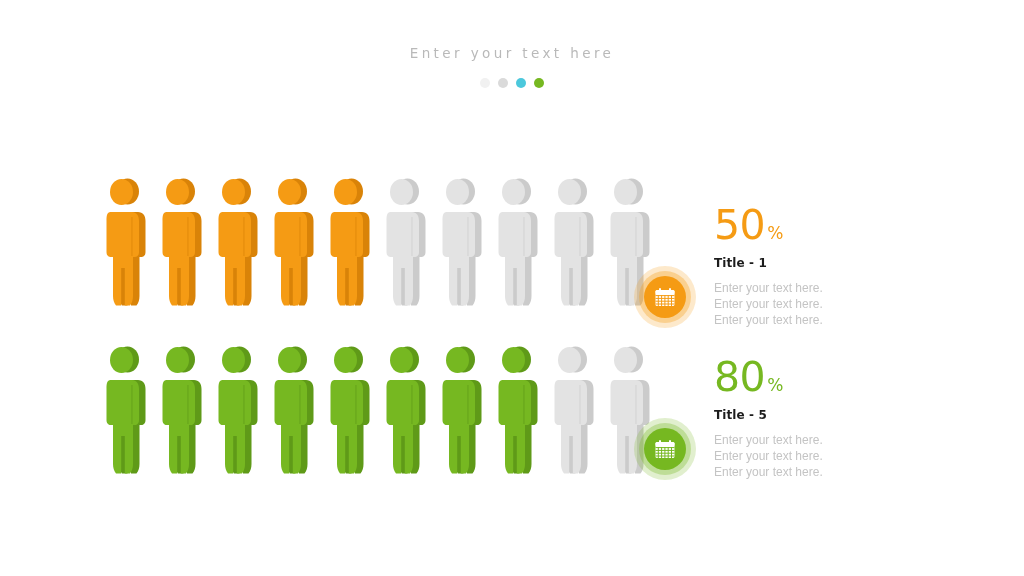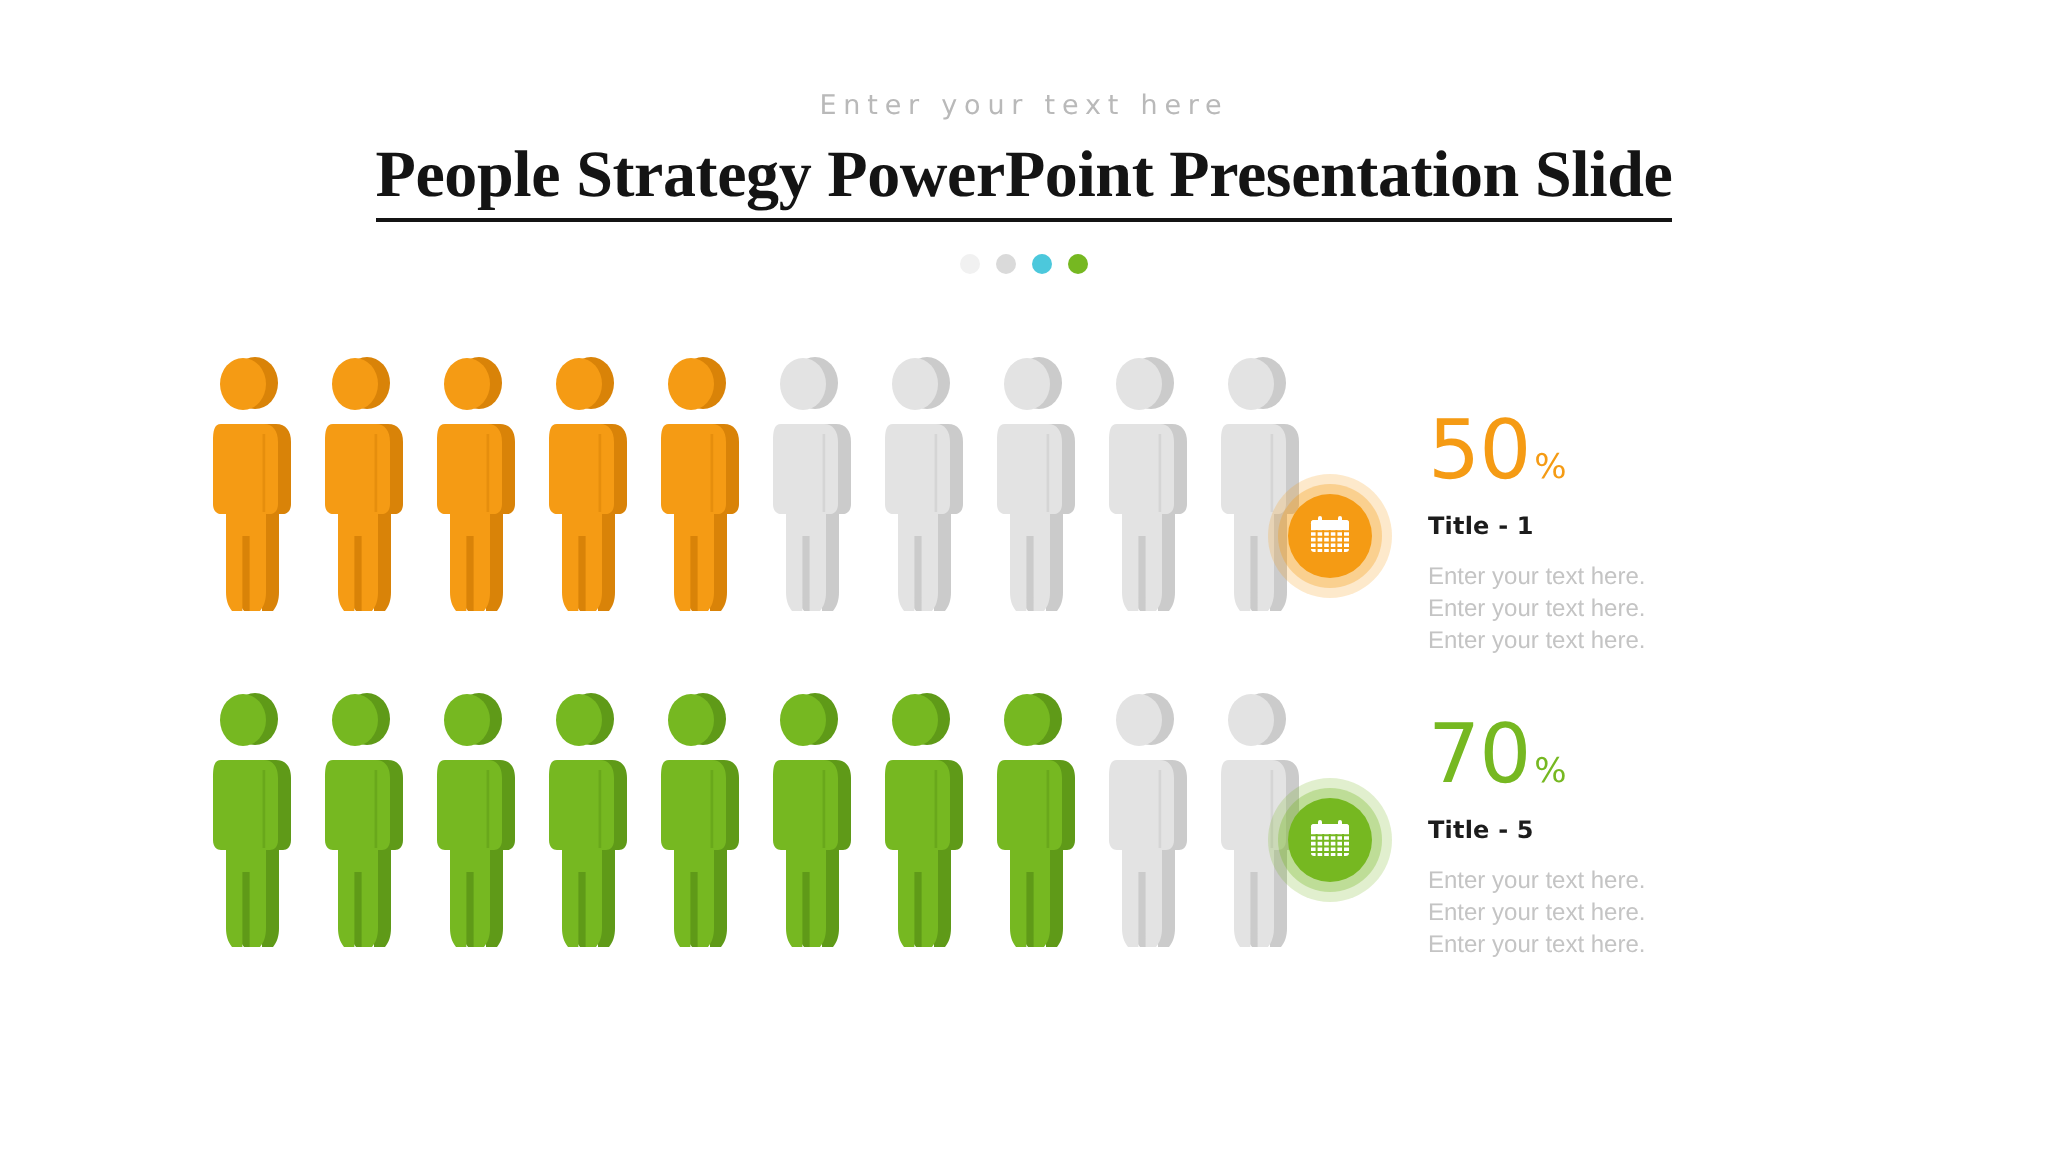--- a/index.html
+++ b/index.html
@@ -79,21 +79,21 @@
     height: 132px;
     margin-right: 6px;
     flex: 0 0 auto;
   }
   .figure svg { display: block; width: 50px; height: 132px; }
 
   
   .panel {
     position: absolute;
     display: flex;
-    align-items: center;
+    align-items: flex-end;
   }
   .panel-1 { left: 634px; top: 203px; }
   .panel-2 { left: 634px; top: 355px; }
 
   .badge-wrap {
     position: relative;
     width: 62px;
     height: 62px;
     flex: 0 0 auto;
     margin-top: 4px;
@@ -168,23 +168,20 @@
   }
   .panel-body span { display: block; }
 </style>
 </head>
 <body>
 
 <div class="slide">
 
   <div class="header">
     <div class="eyebrow">Enter your text here</div>
-    <div>
-      <div class="main-title">People Strategy PowerPoint Presentation Slide</div>
-    </div>
     <div class="dots">
       <span class="dot" style="background: rgb(241, 241, 241);"></span>
       <span class="dot" style="background: rgb(218, 218, 218);"></span>
       <span class="dot" style="background: rgb(76, 200, 220);"></span>
       <span class="dot" style="background: rgb(118, 184, 33);"></span>
     </div>
   </div>
 
   <div class="row row-1">
       <div class="figure">
@@ -512,21 +509,21 @@
               <line x1="9.9" y1="7" x2="9.9" y2="18" stroke="#76b821"></line>
               <line x1="13.2" y1="7" x2="13.2" y2="18" stroke="#76b821"></line>
               <line x1="16.5" y1="7" x2="16.5" y2="18" stroke="#76b821"></line>
             </g>
           </svg>
         </span>
       </div>
     </div>
     <div class="panel-text">
       <div class="pct-line">
-        <span class="pct-num" style="color: rgb(118, 184, 33);">70</span>
+        <span class="pct-num" style="color: rgb(118, 184, 33);">80</span>
         <span class="pct-sym" style="color: rgb(118, 184, 33);">%</span>
       </div>
       <div class="panel-title">Title - 5</div>
       <div class="panel-body">
         <span>Enter your text here. Enter your text here.</span>
         <span>Enter your text here.</span>
       </div>
     </div>
   </div>
 

